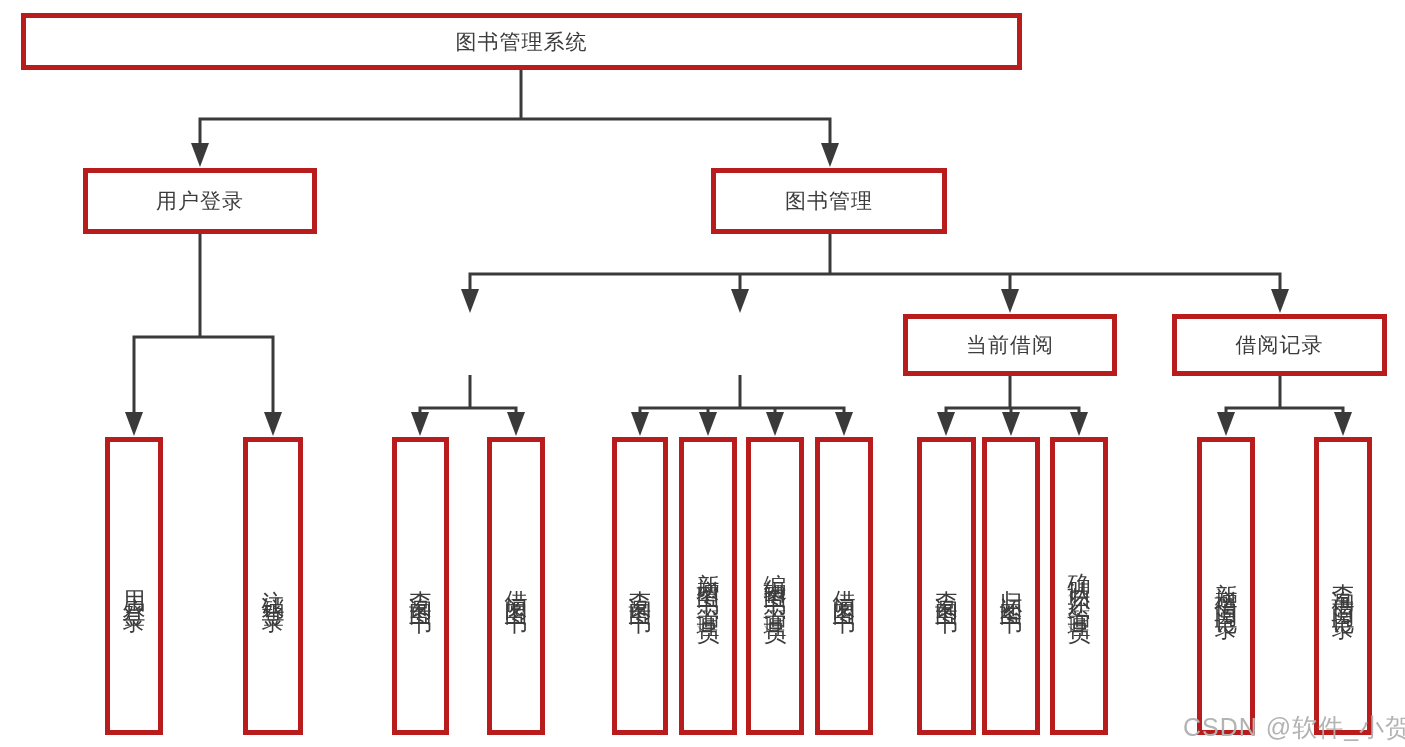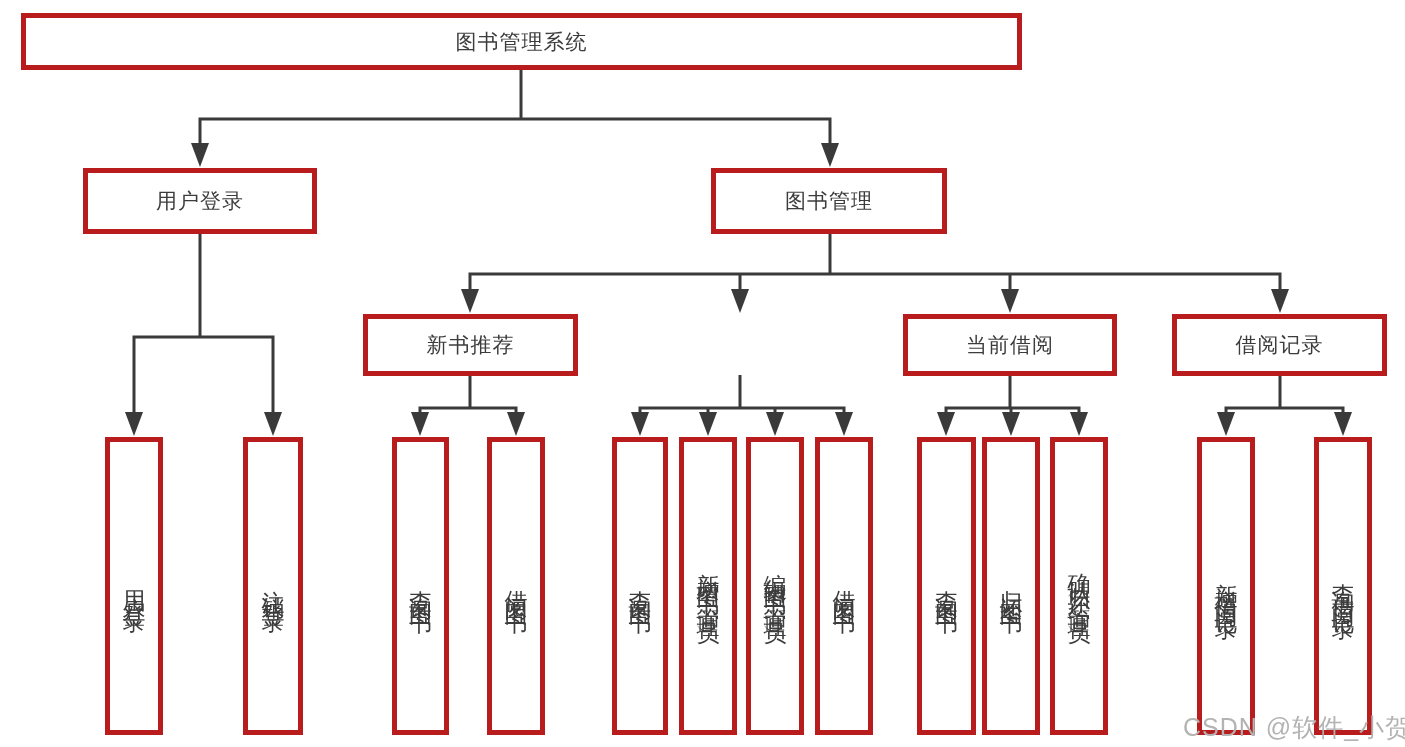--- a/index.html
+++ b/index.html
@@ -126,21 +126,20 @@
       <polygon points="1217,412 1235,412 1226,436"></polygon>
       <polygon points="1334,412 1352,412 1343,436"></polygon>
     </g>
   </svg>
 
   <div class="node hnode n-root">图书管理系统</div>
 
   <div class="node hnode n-user-login">用户登录</div>
   <div class="node hnode n-book-mgmt">图书管理</div>
 
-  <div class="node hnode lvl3 n-new-book-rec">新书推荐</div>
   <div class="node hnode lvl3 n-borrow-record">借阅记录</div>
   <div class="node hnode lvl3 n-current-borrow">当前借阅</div>
 
   <div class="node vnode leaf n-leaf-user-login">
     <span>用户登录</span>
   </div>
   <div class="node vnode leaf n-leaf-logout">
     <span>注销登录</span>
   </div>
   <div class="node vnode leaf n-leaf-query1">

